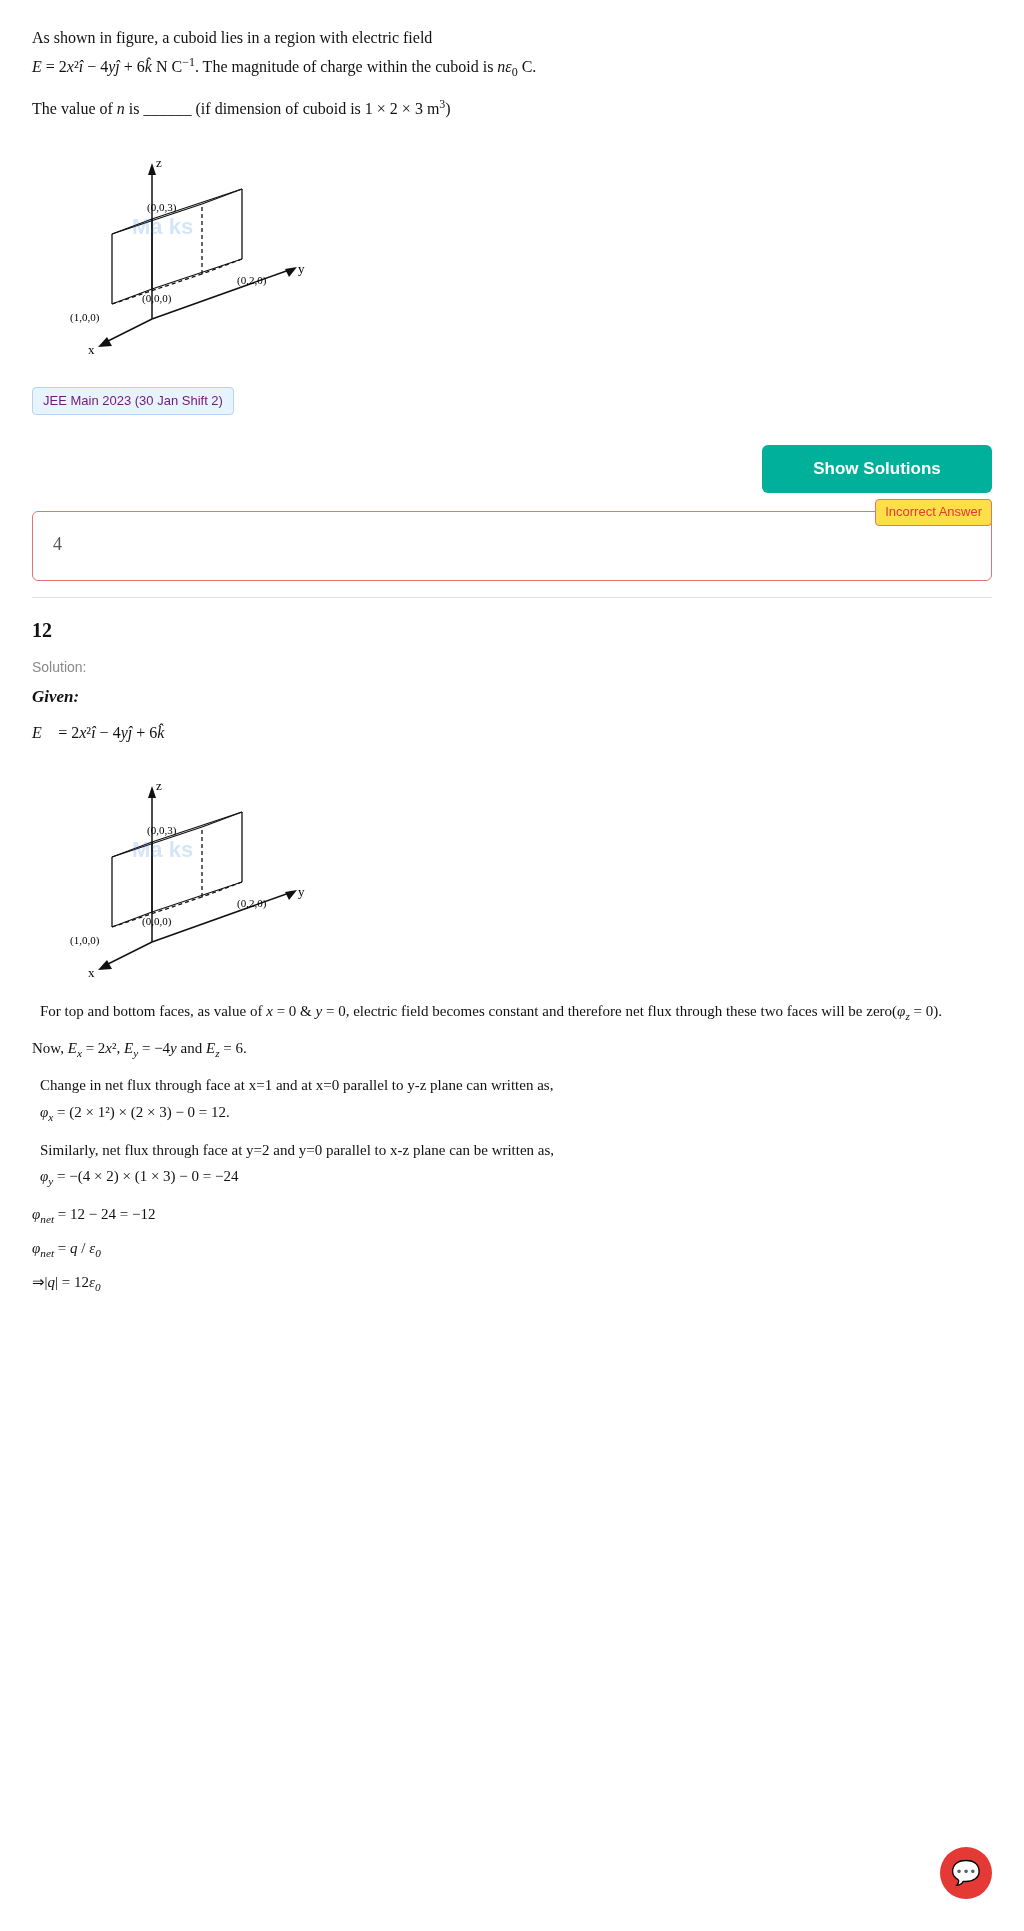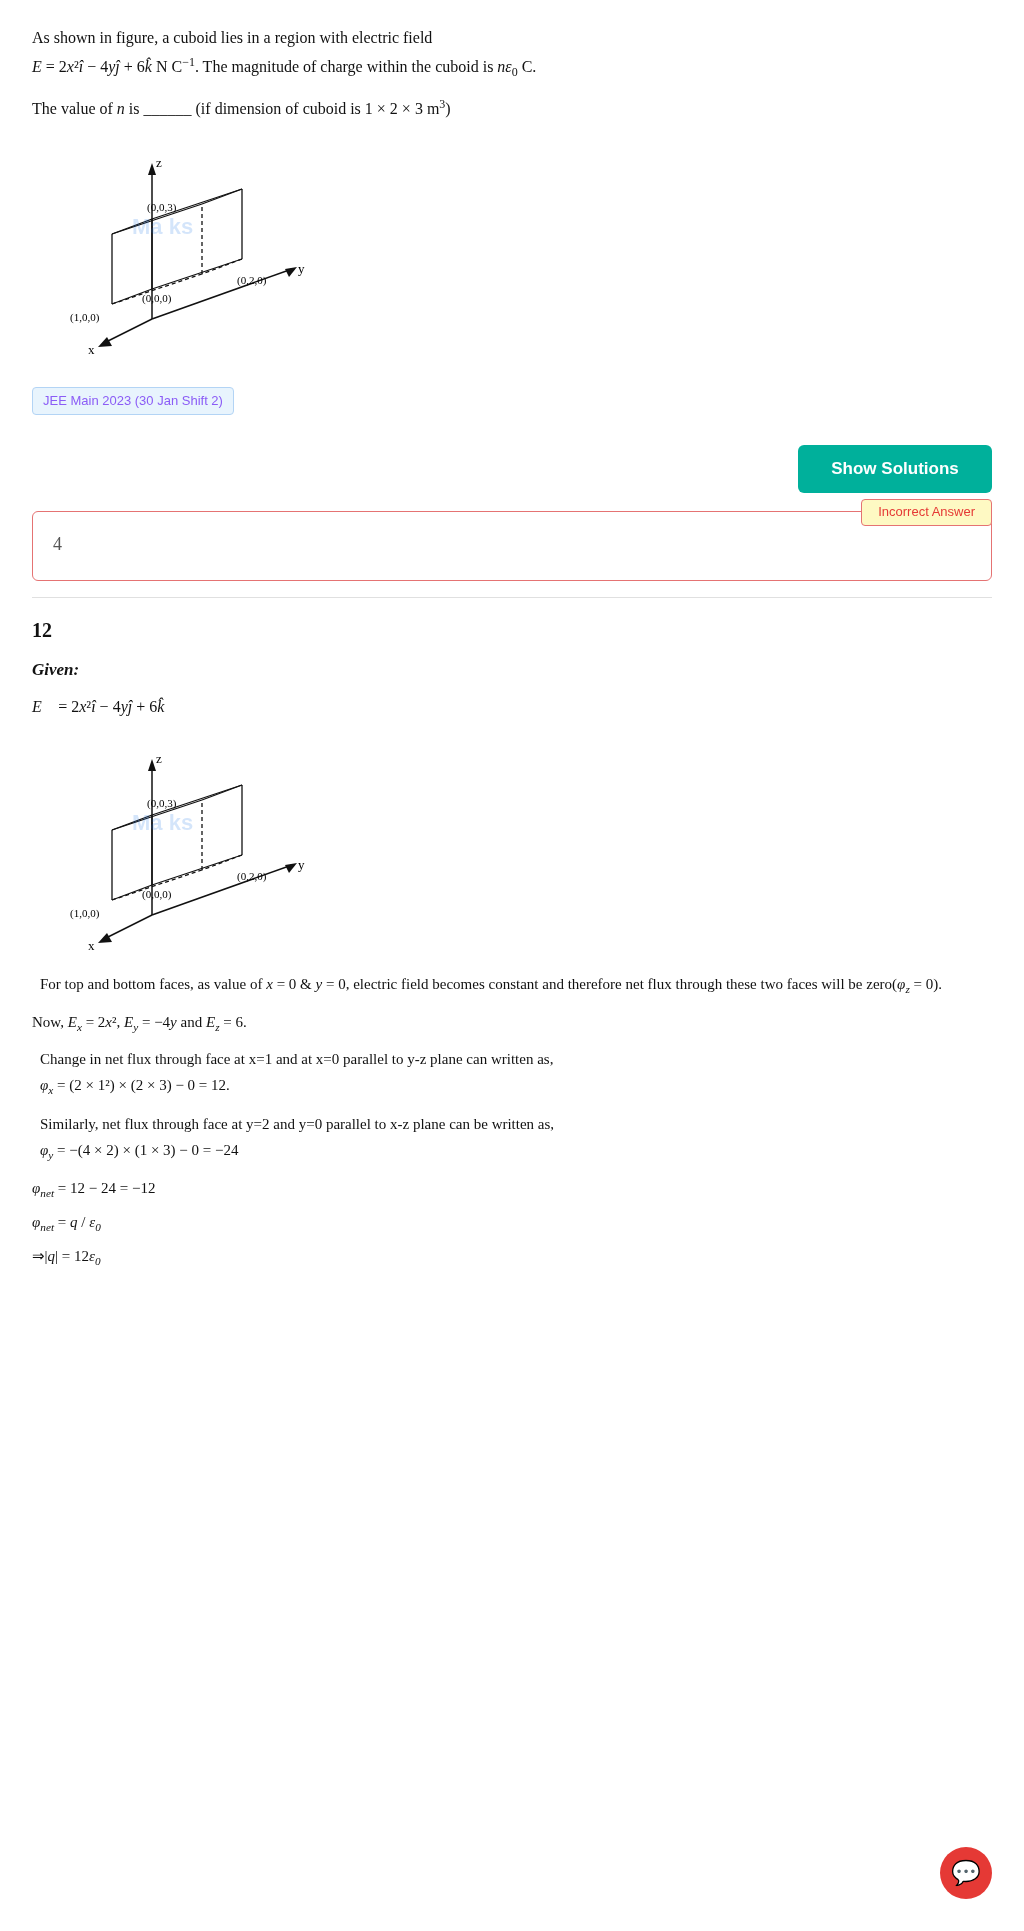--- a/index.html
+++ b/index.html
@@ -24,57 +24,57 @@
       width: 280px;
       height: 220px;
     }
     svg.diagram {
       width: 280px;
       height: 220px;
     }
     .tag-badge {
       display: inline-block;
       background: #e8f4fd;
-      color: #8b5cf6;
+      color: #701a75;
       border: 1px solid #b3d4f5;
       border-radius: 4px;
       padding: 3px 10px;
       font-size: 13px;
       font-family: Arial, sans-serif;
       margin: 12px 0 20px 0;
     }
     .show-solutions-btn {
       display: block;
       margin-left: auto;
       background: #00b09b;
       color: #fff;
       border: none;
       border-radius: 6px;
       padding: 14px 32px;
       font-size: 17px;
       font-weight: bold;
       cursor: pointer;
       font-family: Arial, sans-serif;
-      width: 194px;
+      width: 230px;
       text-align: center;
     }
     .answer-input-section {
       margin-top: 18px;
       position: relative;
     }
     .incorrect-badge {
       position: absolute;
       top: -12px;
       right: 0;
-      background: #fef9c3;
+      background: #fde047;
       border: 1px solid #e57373;
       color: #e53935;
       font-size: 13px;
       font-family: Arial, sans-serif;
-      padding: 2px 16px;
+      padding: 2px 9px;
       border-radius: 4px;
     }
     .answer-box {
       border: 1.5px solid #e57373;
       border-radius: 6px;
       padding: 18px 20px;
       min-height: 70px;
       font-size: 18px;
       color: #555;
       background: #fff;
@@ -221,20 +221,21 @@
       <span>4</span>
     </div>
   </div>
 </div>
 
 <hr class="divider">
 
 <div style="margin-top: 12px;">
   <p class="answer-value">12</p>
 
+  <p class="solution-label">Solution:</p>
   <p class="solution-given">Given:</p>
 
   <p class="solution-math-line">
     <em>E⃗</em> = 2<em>x</em>²<em>î</em> − 4<em>yĵ</em> + 6<em>k̂</em>
   </p>
 
   <div class="solution-diagram" style="position:relative; width:280px; height:220px;">
     <div class="watermark" style="top:70px;left:80px;">Ma ks</div>
     <svg class="diagram" viewBox="0 0 280 220">
 

